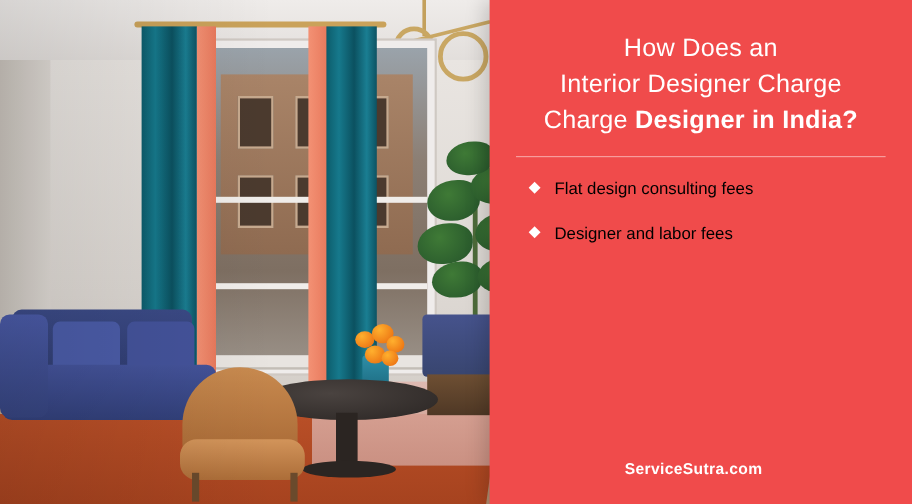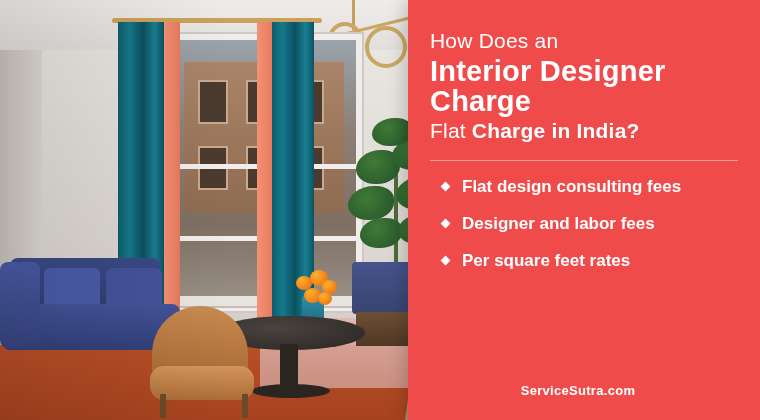--- a/index.html
+++ b/index.html
@@ -293,54 +293,54 @@
     position: absolute;
     right: 0; top: 0;
     width: 352px;
     height: 420px;
     background: #f04b4b;
     color: #ffffff;
     box-shadow: -4px 0 16px rgba(0,0,0,.18);
   }
   .panel-title {
     padding: 26px 22px 0 22px;
-    text-align: left;
+    text-align: center;
   }
   .title-line {
     font-size: 21px;
     line-height: 30px;
     color: #ffffff;
     letter-spacing: .2px;
   }
   .title-line .bold {
     font-weight: bold;
   }
   .title-line.big {
-    font-size: 29px;
-    font-weight: bold;
+    font-size: 21px;
+    font-weight: normal;
   }
   .divider {
     width: 308px;
     height: 1px;
     margin: 14px auto 0 auto;
     background: rgba(255,255,255,.45);
   }
   .bullets {
     margin: 16px 0 0 0;
     padding: 0 22px 0 34px;
     list-style: none;
   }
   .bullets li {
     position: relative;
-    font-size: 17px;
-    font-weight: bold;
+    font-size: 14px;
+    font-weight: normal;
     line-height: 20px;
     margin-bottom: 17px;
     padding-left: 20px;
-    color: #ffffff;
+    color: #000000;
   }
   .bullets li .dot {
     position: absolute;
     left: 0; top: 6px;
     width: 7px; height: 7px;
     background: #ffffff;
     transform: rotate(45deg);
   }
   .brand {
     position: absolute;
@@ -438,27 +438,26 @@
     <div class="chair-leg" style="left:242px;"></div>
 
     <div class="photo-overlay"></div>
   </div>
 
   <div class="panel">
 
     <div class="panel-title">
       <div class="title-line">How Does an</div>
       <div class="title-line big">Interior Designer Charge</div>
-      <div class="title-line"><span>Flat </span><span class="bold">Charge in India?</span></div>
+      <div class="title-line"><span>Charge </span><span class="bold">Designer in India?</span></div>
     </div>
 
     <div class="divider"></div>
 
     <ul class="bullets">
       <li><span class="dot"></span><span>Flat design consulting fees</span></li>
       <li><span class="dot"></span><span>Designer and labor fees</span></li>
-      <li><span class="dot"></span><span>Per square feet rates</span></li>
     </ul>
 
     <div class="brand">ServiceSutra.com</div>
   </div>
 
 </div>
 
 </body></html>

